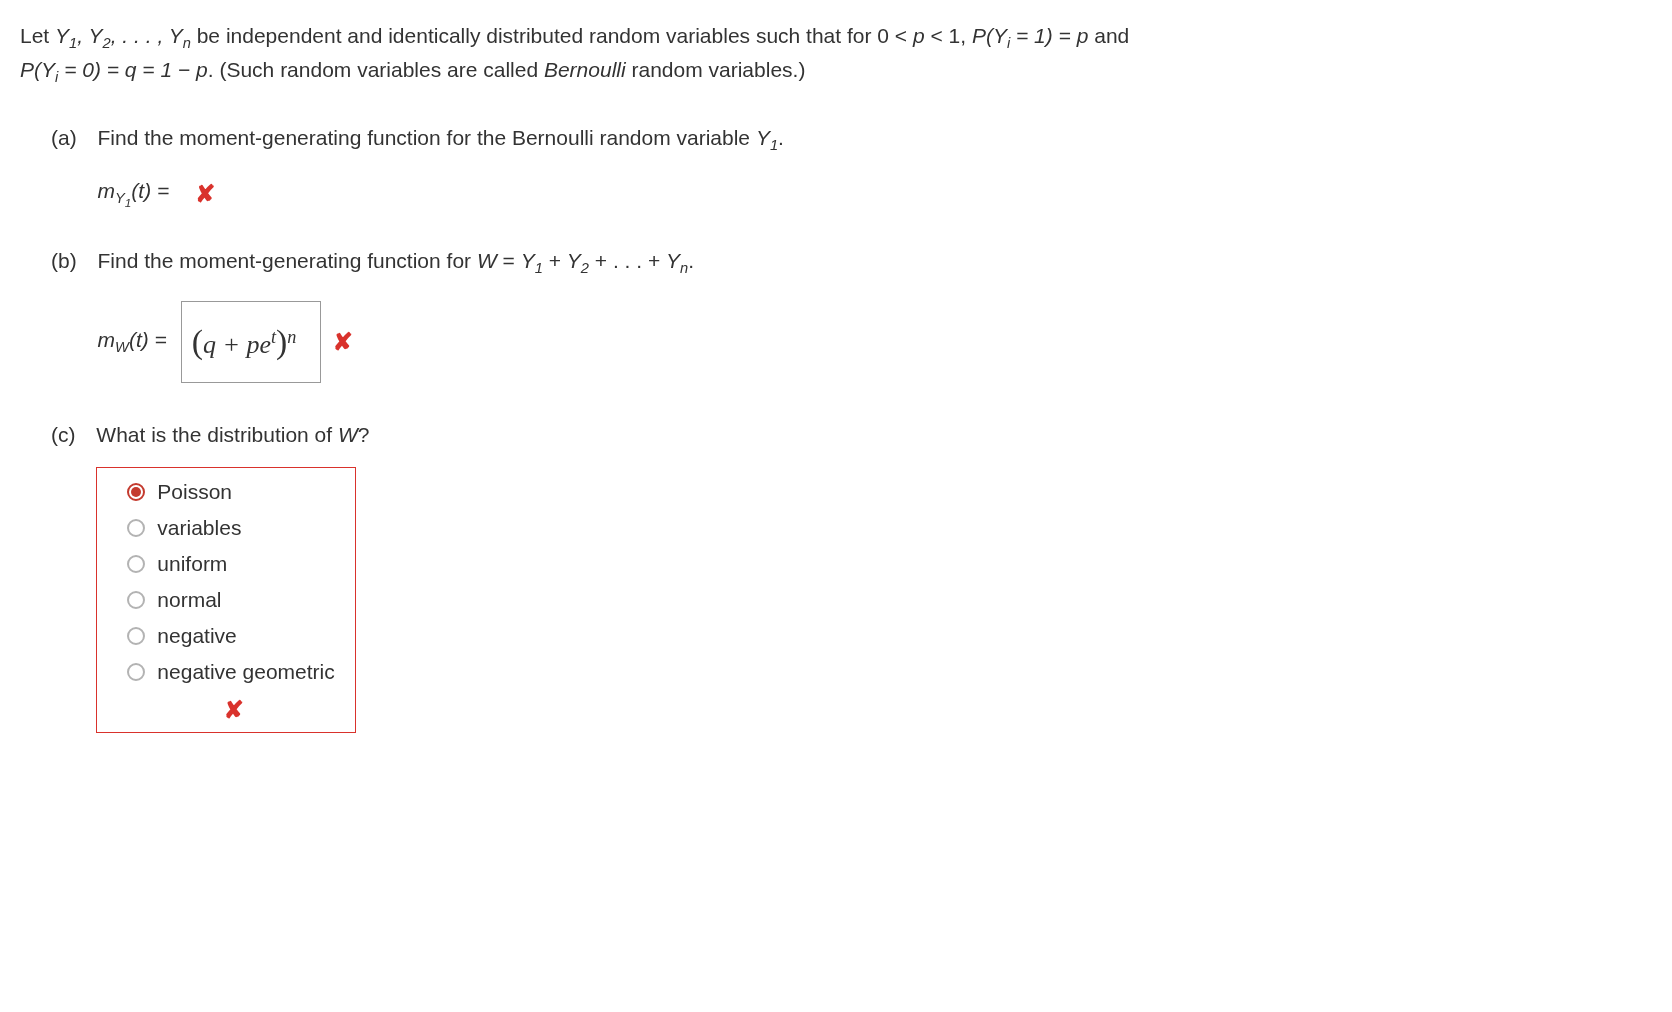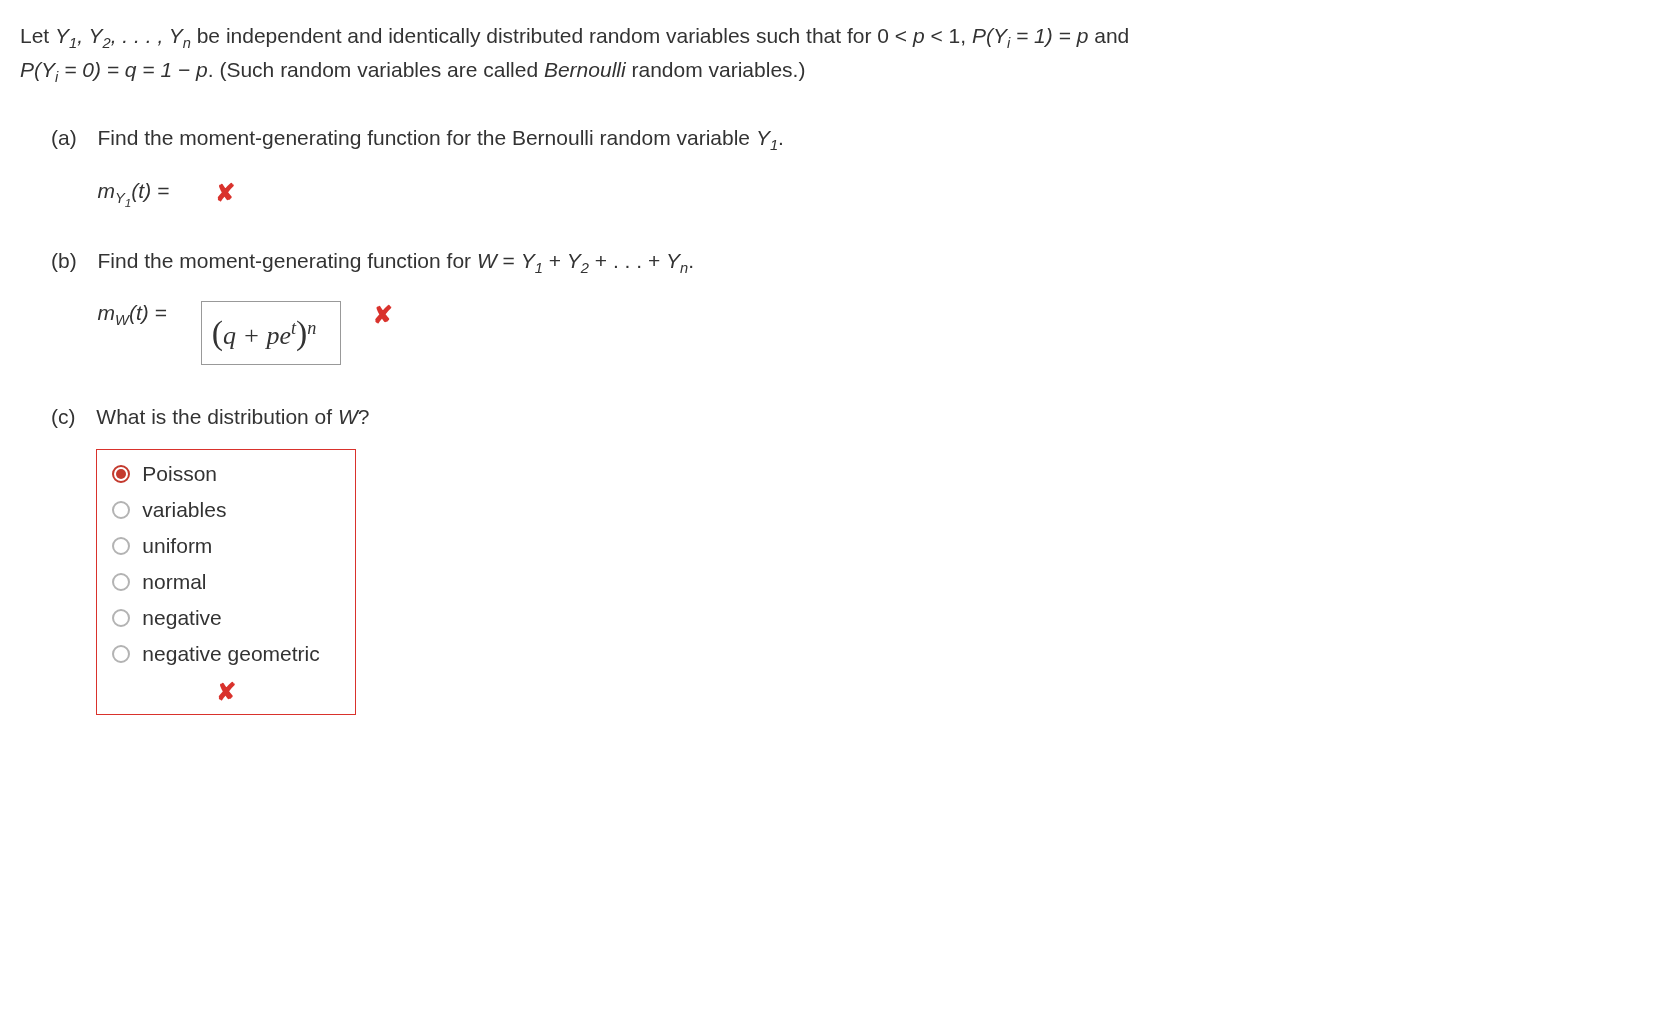--- a/index.html
+++ b/index.html
@@ -38,52 +38,52 @@
   }
   .part-content {
     display: inline-block;
     vertical-align: top;
     width: calc(100% - 60px);
   }
   .answer-row {
     margin-top: 25px;
     margin-left: 0px;
     display: flex;
-    gap: 20px;
+    align-items: center;
   }
   .answer-label {
     font-style: italic;
     margin-right: 8px;
   }
   .answer-box {
     border: 1px solid #999;
     padding: 8px 15px;
     min-width: 150px;
     font-family: Georgia, serif;
     font-style: italic;
     font-size: 24px;
   }
   .answer-box-b {
     border: 1px solid #999;
-    padding: 12px 10px;
+    padding: 21px 10px;
     min-width: 140px;
     font-family: Georgia, serif;
     font-style: italic;
     font-size: 26px;
   }
   .cross-icon {
     color: #d9322c;
     font-weight: bold;
     font-size: 24px;
     margin-left: 12px;
     display: inline-block;
   }
   .radio-group {
     border: 1.5px solid #d9322c;
-    padding: 12px 15px 8px 15px;
+    padding: 12px 15px 8px 30px;
     margin-top: 20px;
     display: inline-block;
     min-width: 260px;
   }
   .radio-option {
     display: flex;
     align-items: center;
     margin-bottom: 12px;
   }
   .radio-circle {

